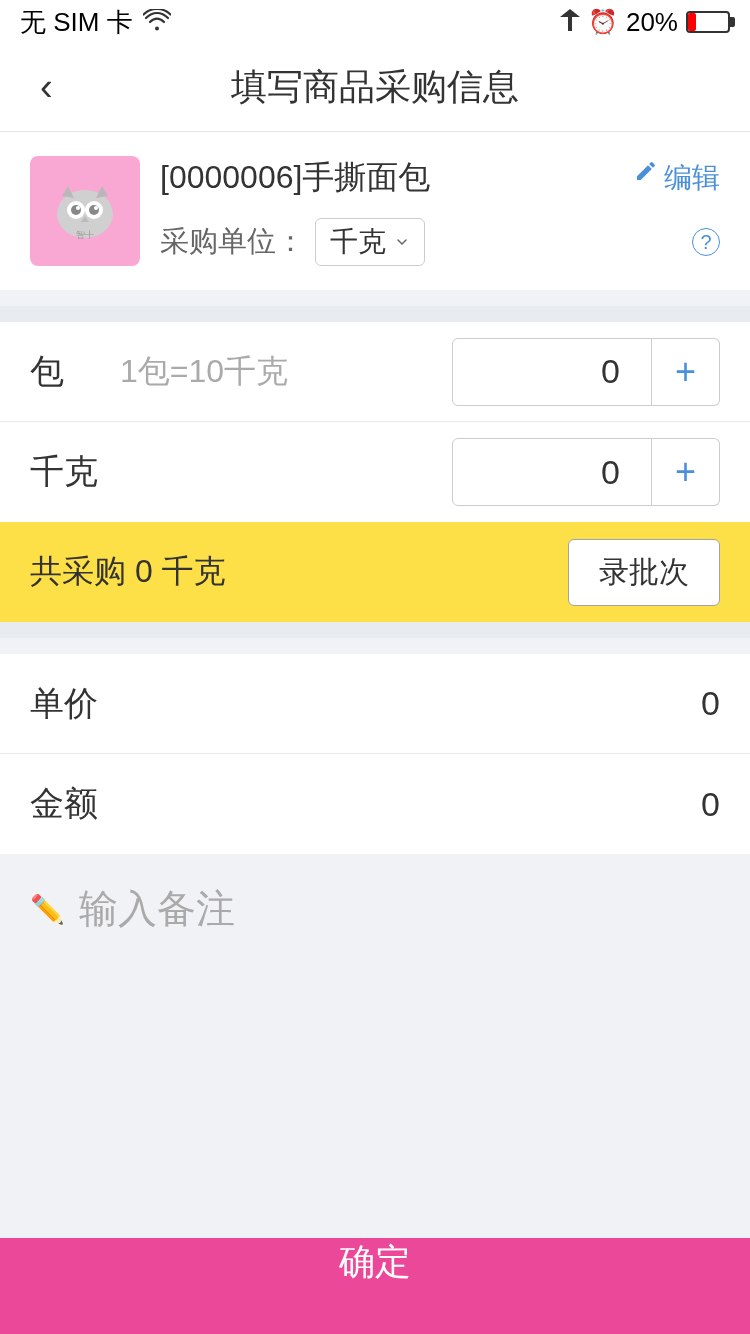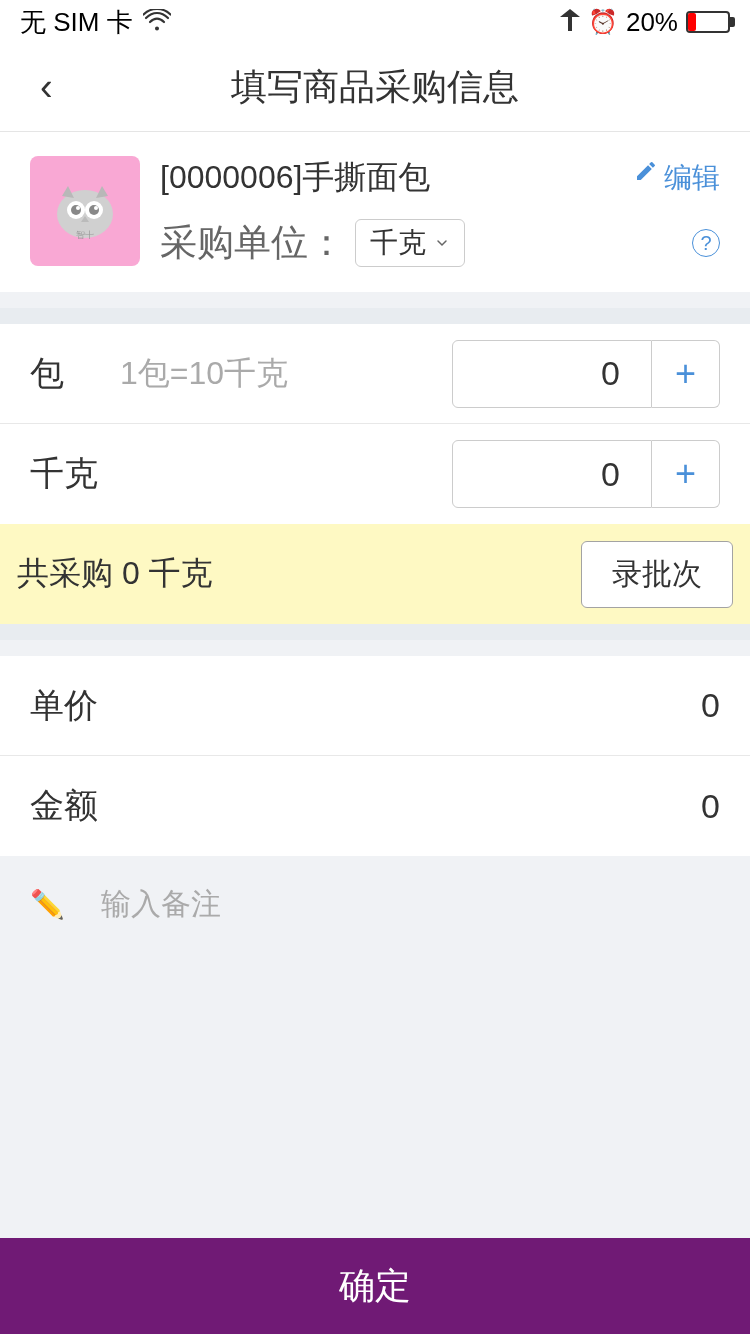--- a/index.html
+++ b/index.html
@@ -108,21 +108,21 @@
       color: #4a90d9;
       display: flex;
       align-items: flex-start;
       gap: 6px;
     }
     .unit-row {
       display: flex;
       justify-content: space-between;
       align-items: center;
     }
-    .unit-label { font-size: 37px; color: #666; }
+    .unit-label { font-size: 29px; color: #666; }
     .unit-select {
       border: 1px solid #ccc;
       border-radius: 6px;
       padding: 4px 14px;
       font-size: 28px;
       color: #333;
       background: #fff;
       display: flex;
       align-items: center;
       gap: 8px;
@@ -194,23 +194,23 @@
       align-items: center;
       justify-content: center;
       cursor: pointer;
     }
 
     
     .summary-row {
       display: flex;
       align-items: center;
       justify-content: space-between;
-      padding: 0 17px;
+      padding: 0 30px;
       height: 100px;
-      background: #fef9c3;
+      background: #fde047;
     }
     .summary-text {
       font-size: 32px;
       color: #333;
     }
     .batch-btn {
       border: 1px solid #a3a3a3;
       border-radius: 6px;
       padding: 12px 30px;
       font-size: 30px;
@@ -246,42 +246,40 @@
     .remark-section {
       background: #f0f2f5;
       padding: 28px 30px;
       display: flex;
       align-items: center;
       gap: 14px;
       margin-top: 0;
       min-height: 80px;
     }
     .remark-text {
-      font-size: 30px;
+      font-size: 39px;
       color: #aaa;
-      margin-left: 22px;
     }
 
     
     .content-spacer {
       flex: 1;
       background: #f0f2f5;
       min-height: 300px;
     }
 
     
     .confirm-bar {
       position: fixed;
       bottom: 0;
       left: 0;
       width: 750px;
       height: 96px;
-      background: #701a75;
-      display: flex;
-      align-items: center;
+      background: #ec4899;
+      display: flex;
       justify-content: center;
       cursor: pointer;
     }
     .confirm-text {
       font-size: 36px;
       color: #fff;
       font-weight: 500;
     }
   </style>
 </head>

